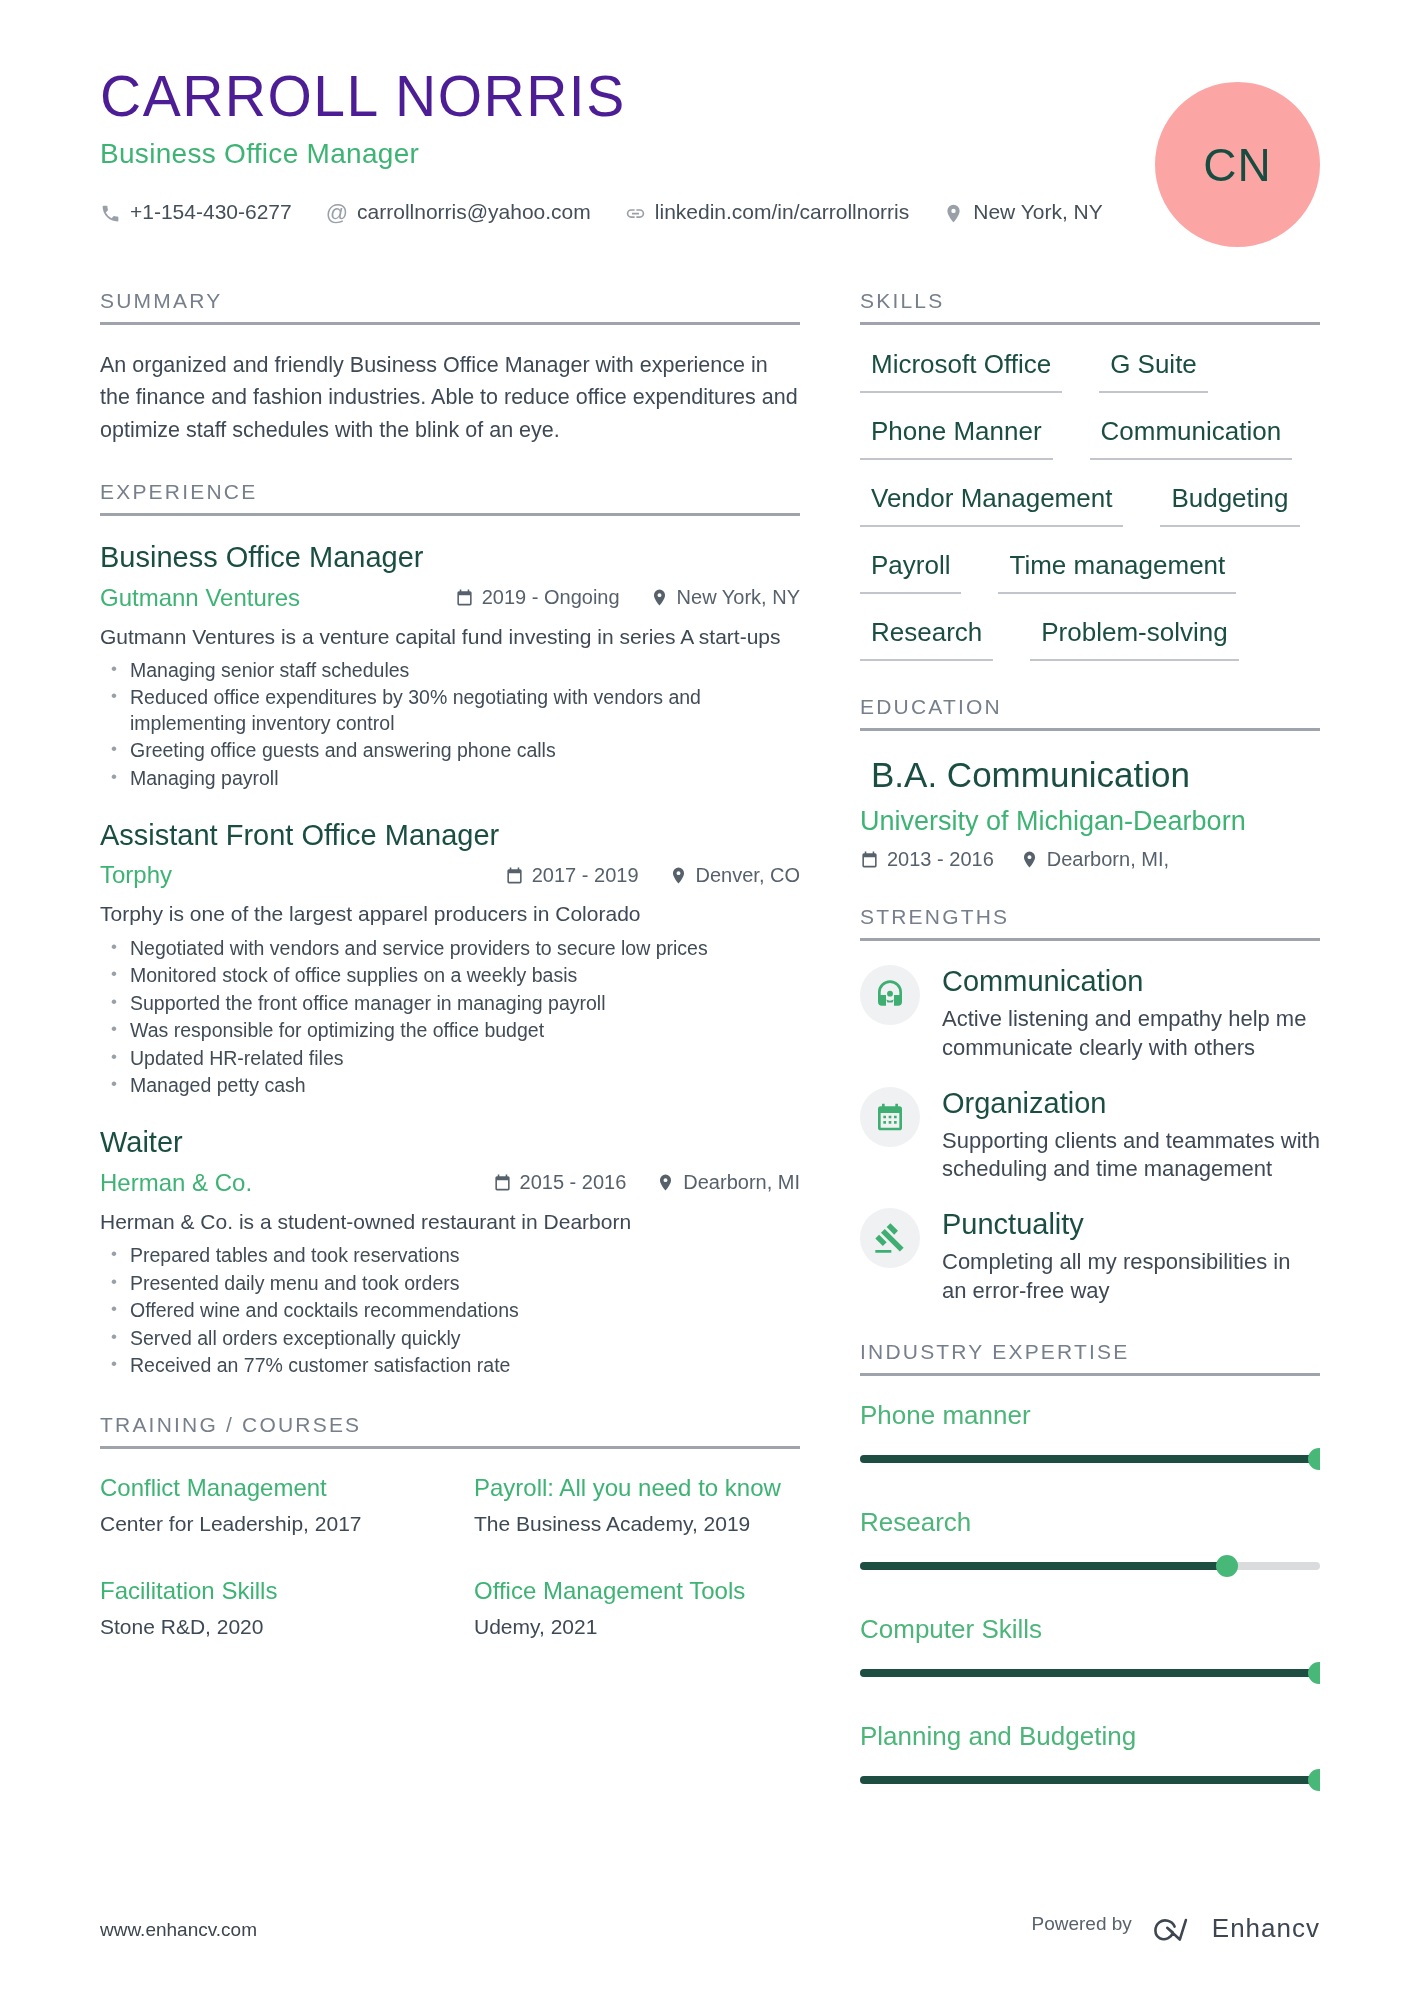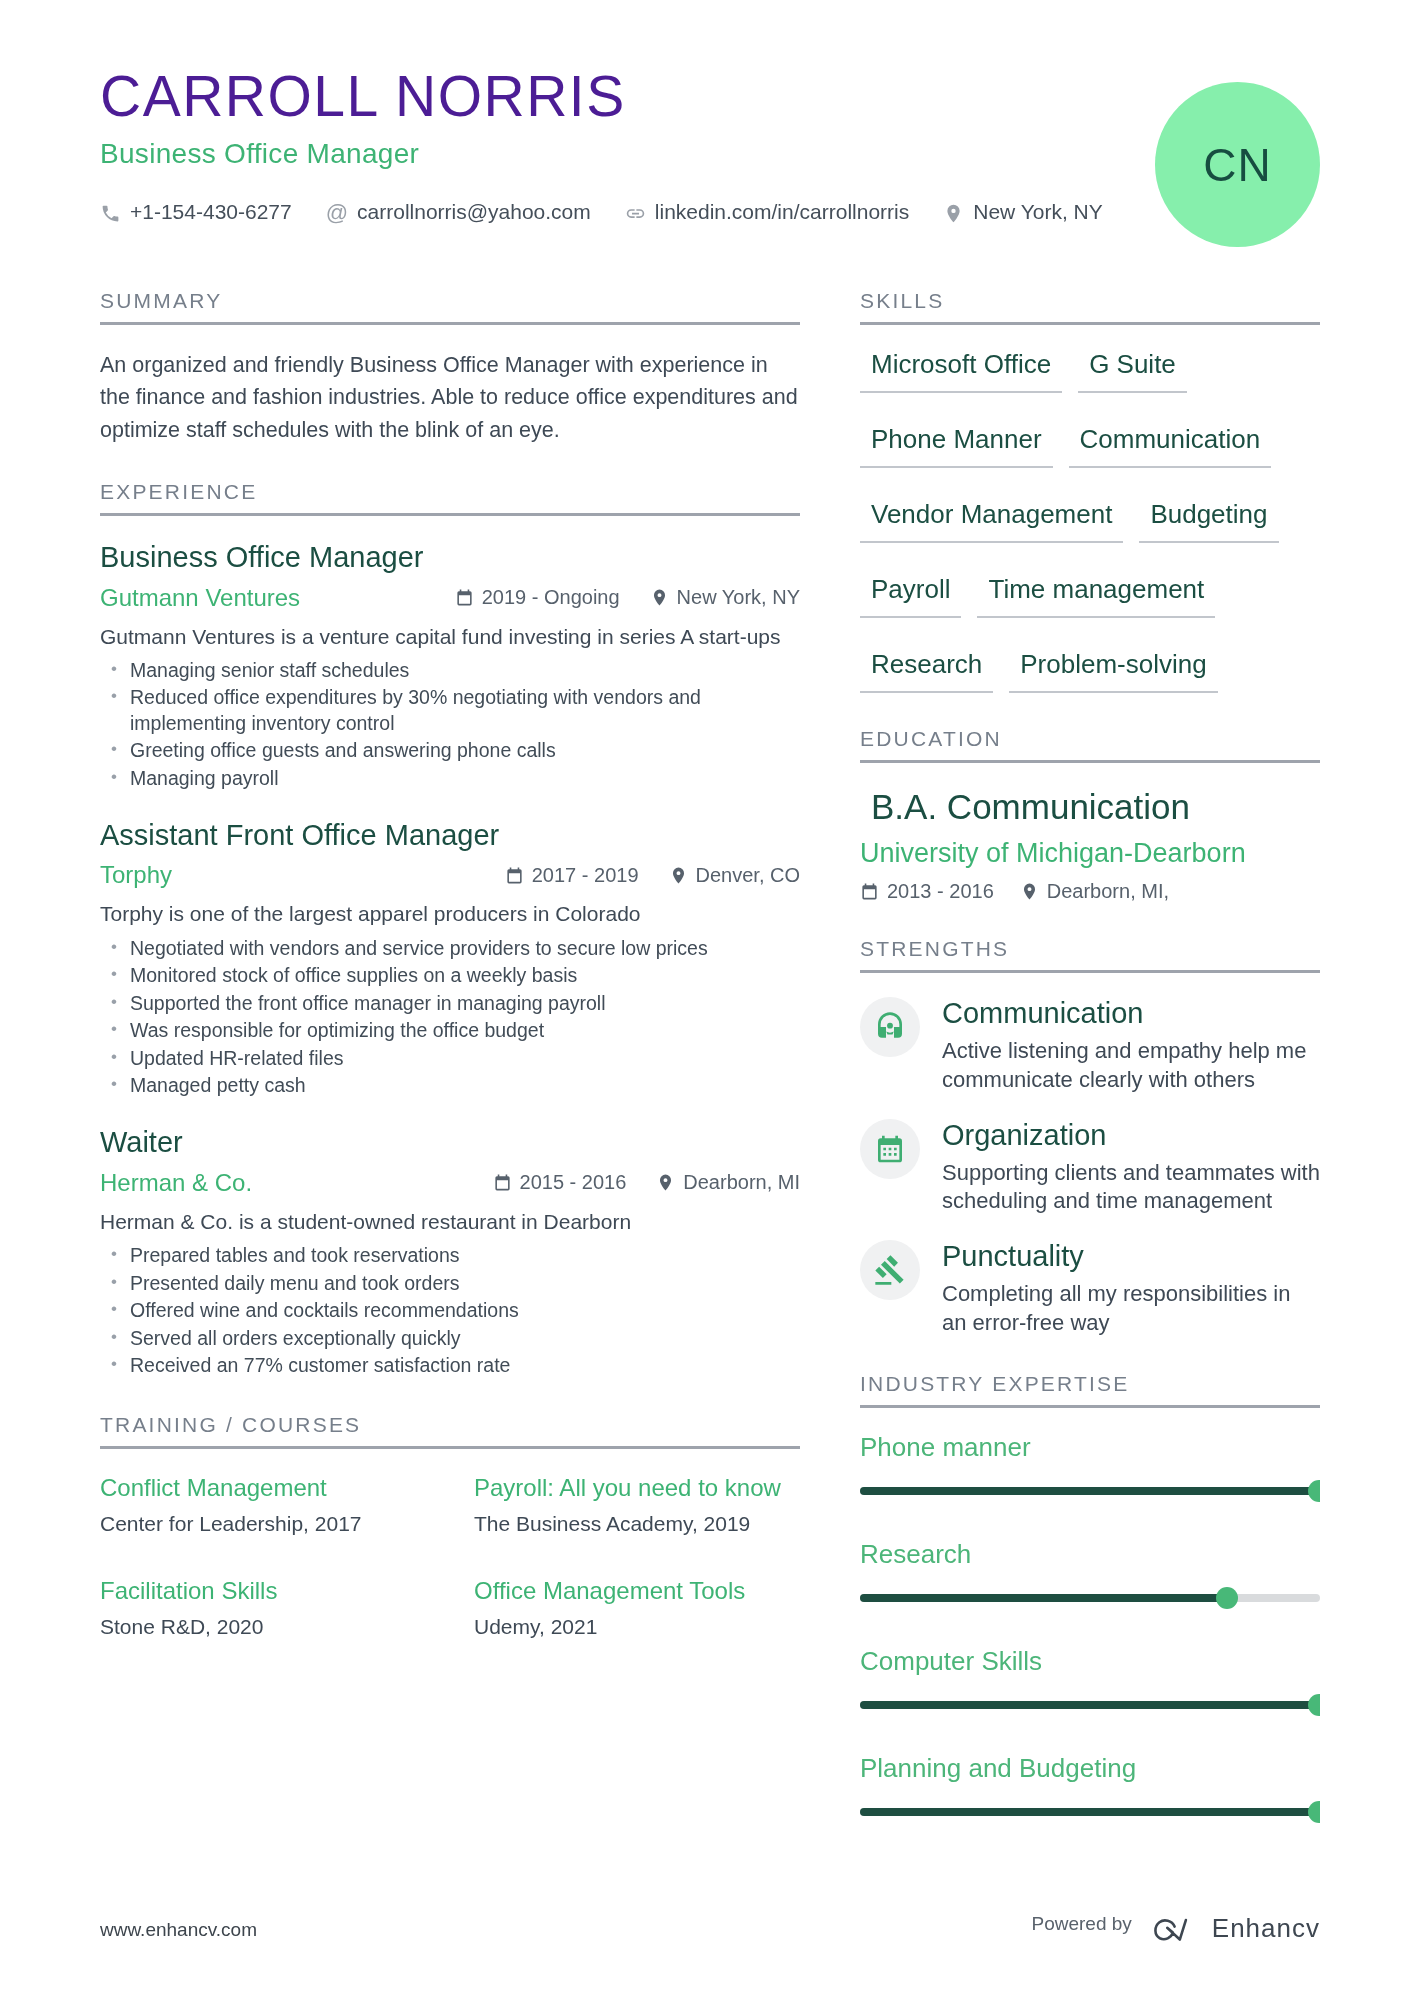--- a/index.html
+++ b/index.html
@@ -17,21 +17,21 @@
   .name {
     font-size: 57px; font-weight: 500; color: #4c1d95; letter-spacing: 1.5px;
     margin: 14px 0 0; line-height: 1.08;
   }
   .subtitle { font-size: 28px; color: #3db374; margin-top: 10px; font-weight: 400; letter-spacing: .3px; }
   .contact-row { display: flex; align-items: center; gap: 34px; margin-top: 30px; font-size: 21px; color: #454f5a; }
   .contact-item { display: flex; align-items: flex-end; gap: 9px; }
   .contact-item .cicon { width: 21px; height: 21px; fill: #9aa0a8; flex: none; }
   .at-glyph { color: #9aa0a8; font-size: 22px; line-height: 1; }
   .avatar {
-    width: 165px; height: 165px; border-radius: 50%; background: #86efac;
+    width: 165px; height: 165px; border-radius: 50%; background: #fca5a5;
     display: flex; align-items: center; justify-content: center;
     font-size: 46px; color: #174d40; letter-spacing: 1px; flex: none; margin-top: 30px;
   }
 
   
   .columns { display: flex; gap: 60px; margin-top: 42px; flex: 1; overflow: hidden; }
   .col-left { width: 700px; flex: none; }
   .col-right { flex: 1; min-width: 0; }
 
   .section { margin-bottom: 34px; }
@@ -57,21 +57,21 @@
     color: #414c57; margin-top: 2px;
   }
   .bullets li::before { content: "•"; position: absolute; left: 11px; top: 0; color: #99a0a9; font-size: 17px; }
 
   
   .training-grid { display: grid; grid-template-columns: 1fr 1fr; column-gap: 48px; row-gap: 40px; }
   .course-title { font-size: 24px; color: #3db374; line-height: 1.25; }
   .course-org { font-size: 21px; color: #3e4955; margin-top: 9px; }
 
   
-  .skill-row { display: flex; gap: 16px; margin-bottom: 31px; }
+  .skill-row { display: flex; gap: 37px; margin-bottom: 23px; }
   .skill-tag {
     font-size: 26px; color: #1b4e42; padding: 0 11px 11px; white-space: nowrap;
     border-bottom: 2px solid #c2c6cc;
   }
 
   
   .edu-degree { font-size: 35px; font-weight: 400; color: #1b4e42; margin: 11px; }
   .edu-school { font-size: 27px; color: #3db374; margin-top: 9px; }
   .edu-meta { display: flex; align-items: center; gap: 26px; margin-top: 11px; }
   .edu-meta .meta { margin-left: 0; font-size: 20px; }

